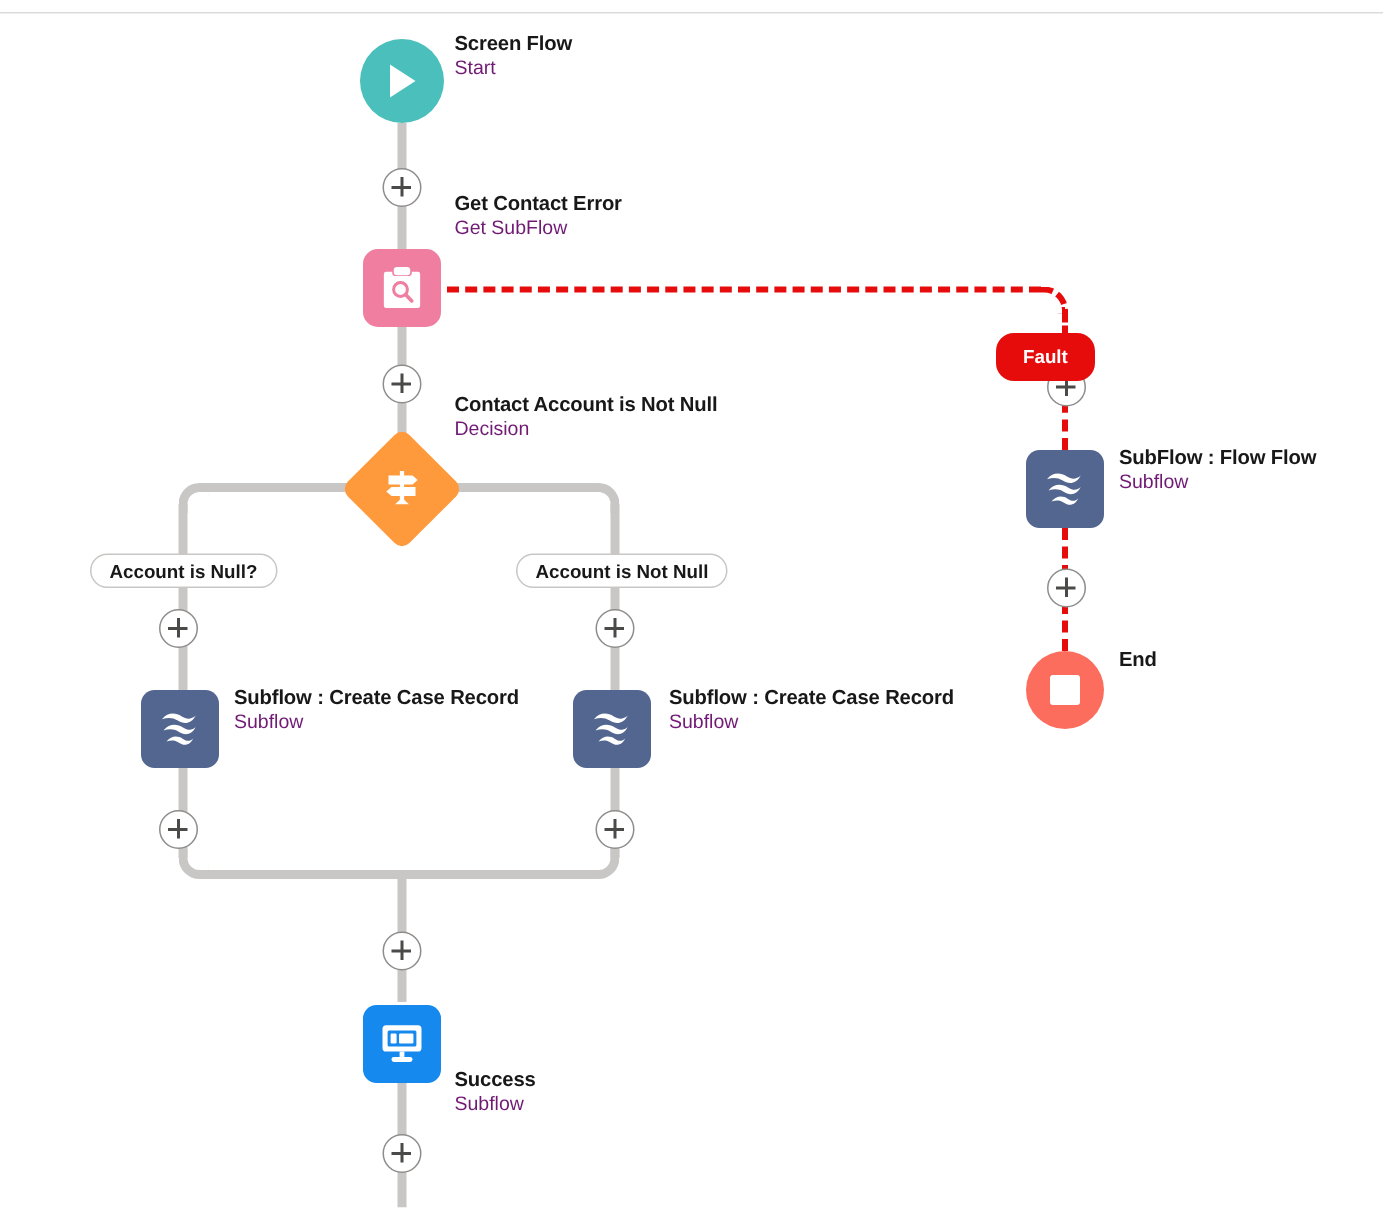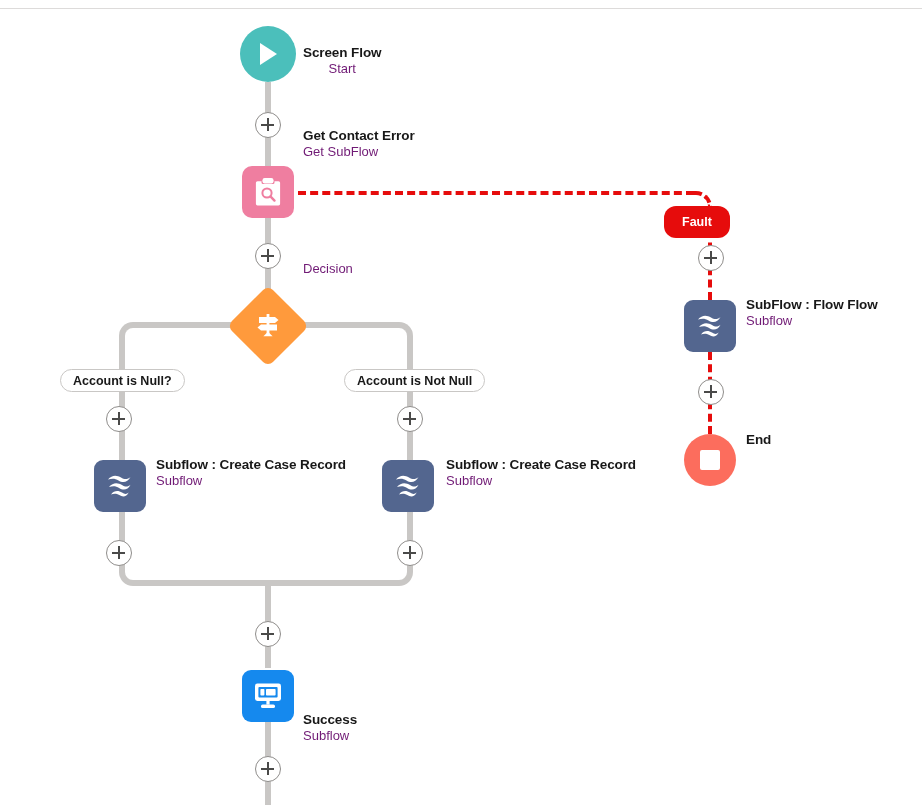--- a/index.html
+++ b/index.html
@@ -179,20 +179,21 @@
     border-radius: 12px;
     background: #e60c0c;
     color: #ffffff;
     font-size: 12.5px;
     font-weight: bold;
     display: flex;
     align-items: center;
     justify-content: center;
     z-index: 8;
     cursor: pointer;
+    margin-top: 16px;
   }
 </style>
 </head>
 <body>
 
 <div id="canvas">
 
   <div class="top-rule"></div>
 
   <div class="conn conn-v" style="left:265px; top:82px; height:85px;"></div>
@@ -223,21 +224,21 @@
   <div class="fault-curve" style="left:694px; top:191px; width:18px; height:18px;"></div>
   <div class="fault-line fault-v" style="left:708px; top:207px; height:28px;"></div>
   <div class="fault-line fault-v" style="left:708px; top:230px; height:70px;"></div>
   <div class="fault-line fault-v" style="left:708px; top:352px; height:82px;"></div>
 
   <div class="node-icon icon-start" style="left:240px; top:26px;">
     <svg width="26" height="28" viewBox="0 0 26 28" aria-hidden="true">
       <path d="M5 3 L22 14 L5 25 Z" fill="#ffffff"></path>
     </svg>
   </div>
-  <div class="node-label" style="left:303px; top:44px;text-align:center;">
+  <div class="node-label" style="left:303px; top:20px;">
     <span class="nl-title">Screen Flow</span>
     <span class="nl-sub">Start</span>
   </div>
 
   <div class="plus-btn" style="left:255px; top:112px;"></div>
 
   <div class="node-icon icon-getrecords" style="left:242px; top:166px;">
     <svg width="28" height="30" viewBox="0 0 28 30" aria-hidden="true">
       <rect x="8.5" y="1" width="11" height="5.5" rx="2.2" fill="#ffffff"></rect>
       <path d="M3.5 4.2 h4 v1.2 a1.6 1.6 0 0 0 1.6 1.6 h9.8 a1.6 1.6 0 0 0 1.6 -1.6 v-1.2 h4 a1.6 1.6 0 0 1 1.6 1.6 v21 a1.6 1.6 0 0 1 -1.6 1.6 h-21 a1.6 1.6 0 0 1 -1.6 -1.6 v-21 a1.6 1.6 0 0 1 1.6 -1.6 z" fill="#ffffff"></path>
@@ -254,20 +255,21 @@
 
   <div class="node-icon icon-decision" style="left:239px; top:297px;">
     <svg width="30" height="30" viewBox="0 0 30 30" aria-hidden="true">
       <rect x="13.6" y="3" width="2.8" height="22" fill="#ffffff"></rect>
       <path d="M6 6 h16 l3.5 3 l-3.5 3 h-16 z" fill="#ffffff"></path>
       <path d="M24 13.6 h-16 l-3.5 3 l3.5 3 h16 z" fill="#ffffff"></path>
       <path d="M15 20.8 l4.6 4.4 h-9.2 z" fill="#ffffff"></path>
     </svg>
   </div>
   <div class="node-label" style="left:303px; top:261px;">
+    <span class="nl-title">Contact Account is Not Null</span>
     <span class="nl-sub">Decision</span>
   </div>
 
   <div class="branch-pill" style="left:60px; top:369px;">Account is Null?</div>
   <div class="branch-pill" style="left:344px; top:369px;">Account is Not Null</div>
 
   <div class="plus-btn" style="left:106px; top:406px;"></div>
   <div class="plus-btn" style="left:397px; top:406px;"></div>
 
   <div class="node-icon icon-subflow" style="left:94px; top:460px;">

